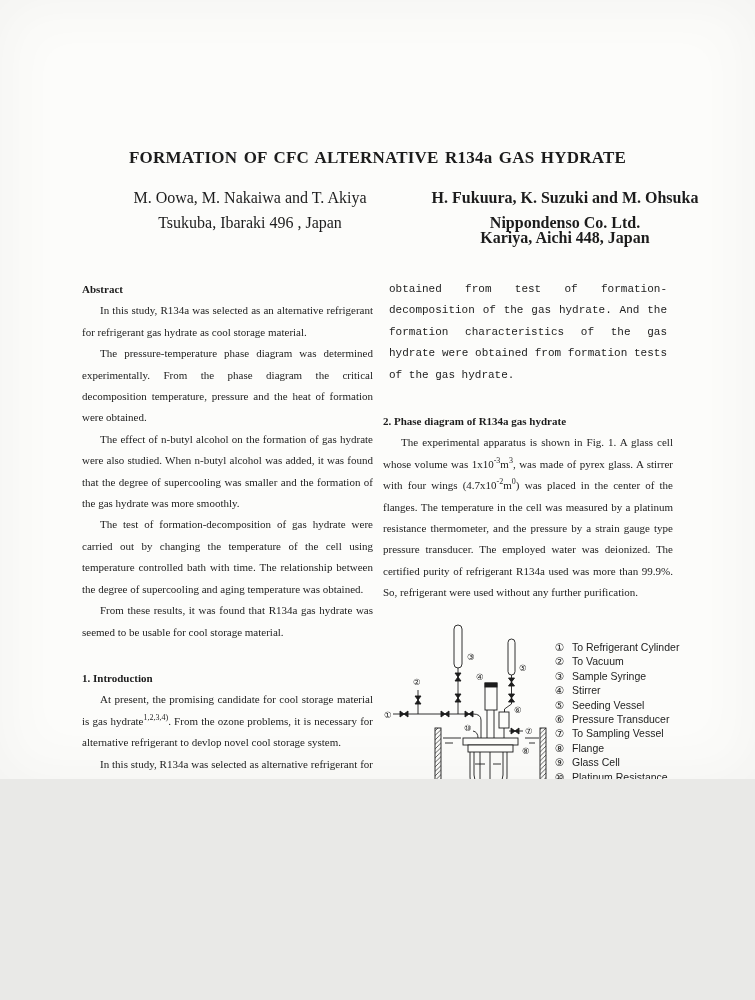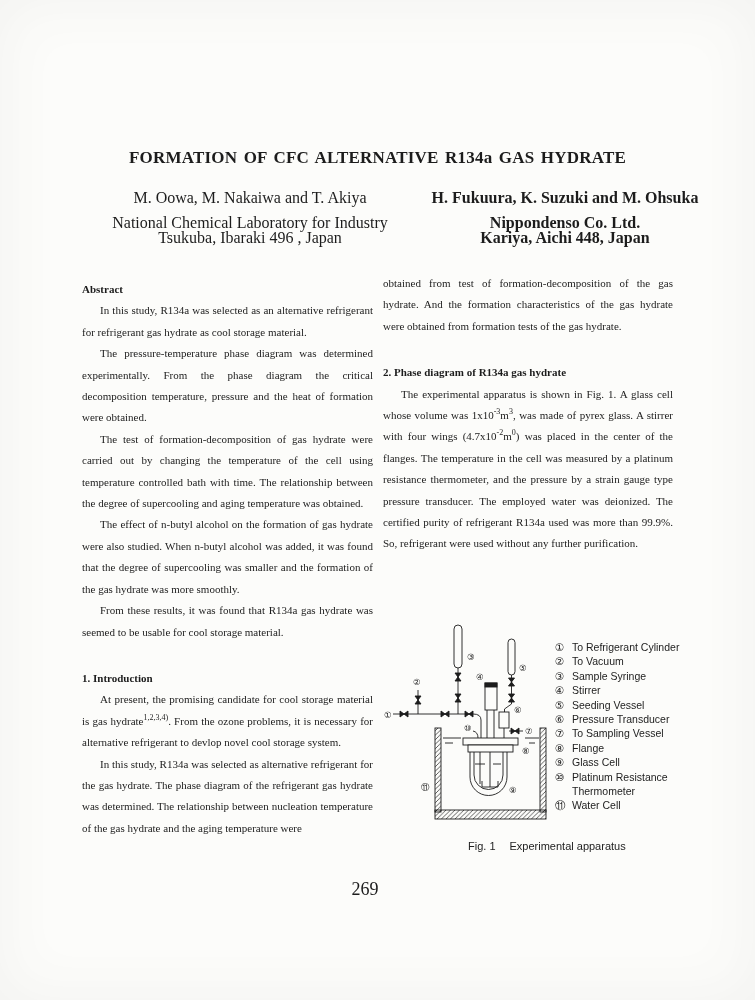--- a/index.html
+++ b/index.html
@@ -1,29 +1,29 @@
 <!DOCTYPE html>
 <html><head>
 <meta charset="utf-8">
 <style>
   html,body{margin:0;padding:0;}
   body{width:755px;height:1000px;background:#e9e9e7;font-family:"Liberation Serif","DejaVu Serif",serif;}
-  .page{position:relative;width:755px;height:1000px;background:#fcfcfa;color:#1c1c1c;overflow:hidden;
+  .page{position:relative;width:755px;height:779px;background:#fcfcfa;color:#1c1c1c;overflow:hidden;
         box-shadow:inset 0 0 60px rgba(90,90,85,0.06);}
   .title{position:absolute;top:148px;left:0;width:755px;text-align:center;
          font-size:17px;font-weight:bold;letter-spacing:0.2px;word-spacing:2px;}
   .author-block{position:absolute;top:190px;text-align:center;font-size:16px;line-height:15px;}
   .author-block .names{margin-bottom:10px;}
   .ab-left{left:90px;width:320px;}
   .ab-right{left:420px;width:290px;font-weight:bold;}
   .col{position:absolute;font-size:11px;line-height:21.4px;text-align:justify;}
   .col-left{left:82px;top:279px;width:291px;}
   .col-right{left:383px;top:273px;width:290px;}
   .para{margin:0;text-indent:18px;}
-  .para-noindent{margin:0;text-indent:0;}
+  .para-noindent{margin:6px;text-indent:0;font-family:Liberation Mono, monospace;}
   .sec-heading{margin:0;font-weight:bold;text-indent:0;}
   .sec-gap{margin-top:25px;}
   sup{font-size:8px;line-height:0;vertical-align:super;}
   .figure{position:absolute;left:383px;top:612px;width:312px;height:258px;}
   .diagram{position:absolute;left:0;top:0;}
   .legend{position:absolute;left:172px;top:28px;width:138px;margin:0;padding:0;list-style:none;
           font-family:"Liberation Sans","DejaVu Sans",sans-serif;font-size:10.5px;line-height:14.4px;color:#222;}
   .legend li{display:flex;margin:0;}
   .legend .lnum{flex:0 0 17px;font-family:"DejaVu Sans",sans-serif;font-size:10.5px;}
   .legend .llabel{flex:1;}
@@ -35,36 +35,35 @@
 </style>
 </head>
 <body>
 
 <div class="page">
 
   <div class="title">FORMATION OF CFC ALTERNATIVE R134a GAS HYDRATE</div>
 
   <div class="author-block ab-left">
     <div class="names">M. Oowa, M. Nakaiwa and T. Akiya</div>
-    <div>National Chemical Laboratory for Industry</div>
     <div>Tsukuba, Ibaraki 496 , Japan</div>
   </div>
 
   <div class="author-block ab-right">
     <div class="names">H. Fukuura, K. Suzuki and M. Ohsuka</div>
     <div>Nippondenso Co. Ltd.</div>
     <div>Kariya, Aichi 448, Japan</div>
   </div>
 
   <div class="col col-left">
     <p class="sec-heading">Abstract</p>
     <p class="para">In this study, R134a was selected as an alternative refrigerant for refrigerant gas hydrate as cool storage material.</p>
     <p class="para">The pressure-temperature phase diagram was determined experimentally.  From the phase diagram the critical decomposition temperature, pressure and the heat of formation were obtained.</p>
+    <p class="para">The effect of n-butyl alcohol on the formation of gas hydrate were also studied.  When n-butyl alcohol was added, it was found that the degree of supercooling was smaller and the formation of the gas hydrate was more smoothly.</p>
     <p class="para">The test of formation-decomposition of gas hydrate were carried out by changing the temperature of the cell using temperature controlled bath with time.  The relationship between the degree of supercooling and aging temperature was obtained.</p>
-    <p class="para">The effect of n-butyl alcohol on the formation of gas hydrate were also studied.  When n-butyl alcohol was added, it was found that the degree of supercooling was smaller and the formation of the gas hydrate was more smoothly.</p>
     <p class="para">From these results, it was found that R134a gas hydrate was seemed to be usable for cool storage material.</p>
     <p class="sec-heading sec-gap">1. Introduction</p>
     <p class="para"><span>At present, the promising candidate for cool storage material is gas hydrate</span><sup>1,2,3,4)</sup><span>.  From the ozone problems, it is necessary for alternative refrigerant to devlop novel cool storage system.</span></p>
     <p class="para">In this study, R134a was selected as alternative refrigerant for the gas hydrate.  The phase diagram of the refrigerant gas hydrate was determined.  The relationship between nucleation temperature of the gas hydrate and the aging temperature were</p>
   </div>
 
   <div class="col col-right">
     <p class="para-noindent">obtained from test of formation-decomposition of the gas hydrate.  And the formation characteristics of the gas hydrate were obtained from formation tests of the gas hydrate.</p>
     <p class="sec-heading sec-gap">2.  Phase diagram of R134a gas hydrate</p>
     <p class="para"><span>The experimental apparatus is shown in Fig. 1.  A glass cell whose volume was 1x10</span><sup>-3</sup><span>m</span><sup>3</sup><span>, was made of pyrex glass.  A stirrer with four wings (4.7x10</span><sup>-2</sup><span>m</span><sup>0</sup><span>) was placed in the center of the flanges.  The temperature in the cell was measured by a platinum resistance thermometer, and the pressure by a strain gauge type pressure transducer.  The employed water was deionized.  The certified purity of refrigerant R134a used was more than 99.9%.  So, refrigerant were used without any further purification.</span></p>

